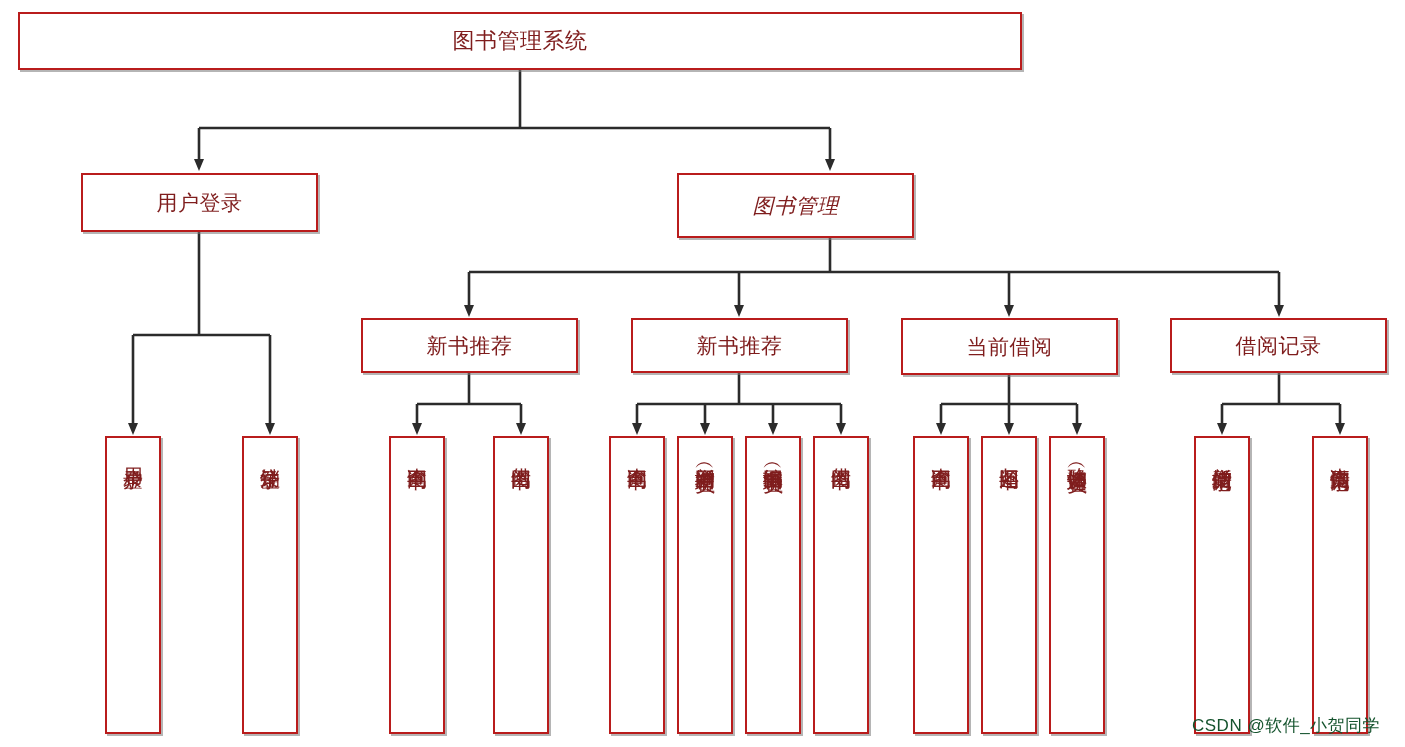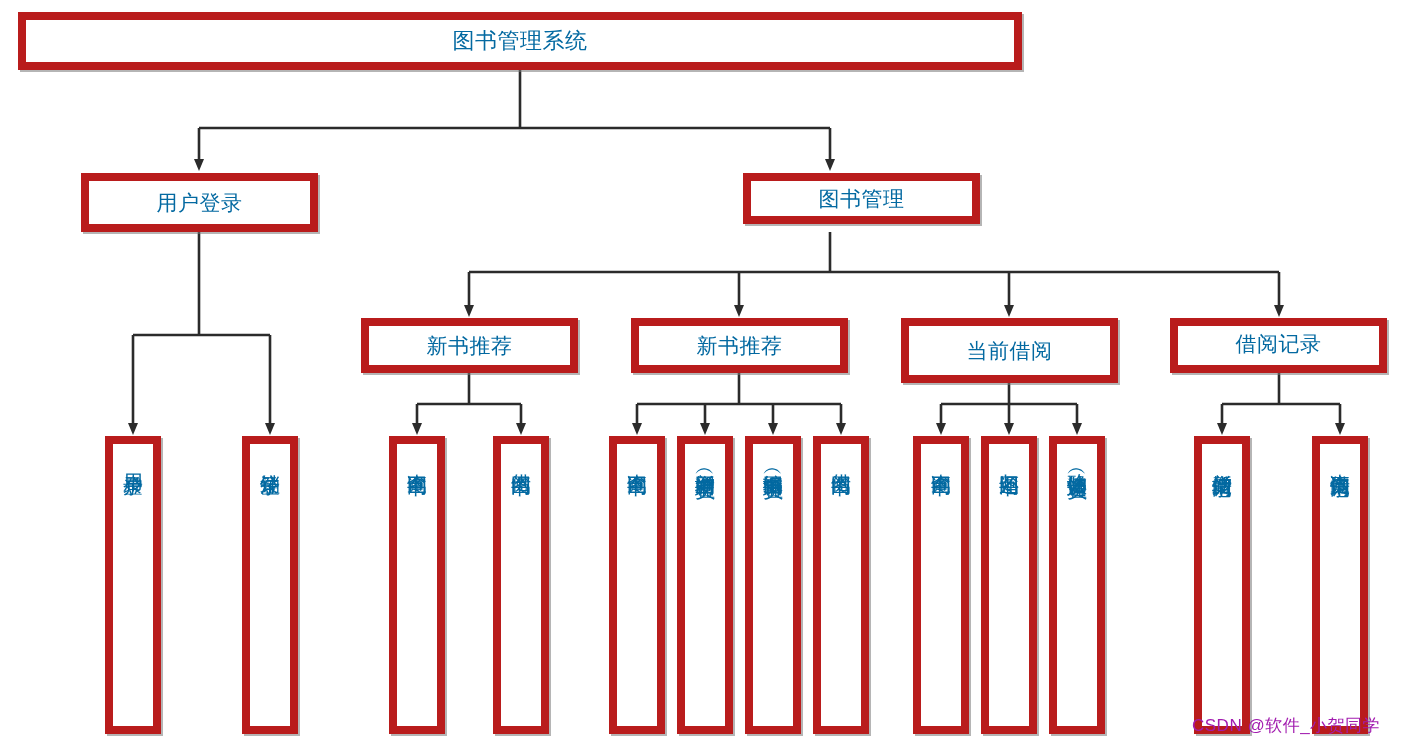--- a/index.html
+++ b/index.html
@@ -14,26 +14,26 @@
   #diagram{
     position:absolute;left:0;top:0;width:1405px;height:747px;
   }
   .canvas{position:absolute;left:0;top:0;width:1405px;height:747px;}
   svg.connectors{position:absolute;left:0;top:0;width:1405px;height:747px;pointer-events:none;}
 
   .node{
     position:absolute;
     box-sizing:border-box;
     background:#ffffff;
-    border:8px solid #b91c1c;
+    border:2px solid #b91c1c;
     box-shadow:2px 2px 0 rgba(120,120,120,0.55);
     display:flex;
     align-items:center;
     justify-content:center;
-    color:#0369a1;
+    color:#7f1d1d;
   }
   .node .label{
     display:block;
     line-height:1.12;
     letter-spacing:0.5px;
     white-space:nowrap;
   }
   
   .node.horiz .label{
     font-size:21px;
@@ -50,21 +50,21 @@
     font-size:20px;
     line-height:1.15;
     letter-spacing:1px;
     white-space:normal;
     max-height:284px;
   }
   .watermark{
     position:absolute;
     left:1192px;top:714px;
     font-size:17px;
-    color:#a21caf;
+    color:#14532d;
     letter-spacing:0.5px;
     white-space:nowrap;
     z-index:5;
     pointer-events:none;
   }
 </style>
 </head>
 <body>
 
 <div id="diagram">
@@ -122,37 +122,37 @@
   <div class="canvas">
 
     <div class="node horiz root" style="left:18px;top:12px;width:1004px;height:58px;">
       <span class="label">图书管理系统</span>
     </div>
 
     <div class="node horiz" style="left:81px;top:173px;width:237px;height:59px;">
       <span class="label">用户登录</span>
     </div>
 
-    <div class="node horiz" style="left:743px;top:173px;width:237px;height:51px;">
+    <div class="node horiz" style="left:677px;top:173px;width:237px;height:65px;font-style:italic;">
       <span class="label">图书管理</span>
     </div>
 
     <div class="node horiz" style="left:361px;top:318px;width:217px;height:55px;justify-content:center;">
       <span class="label">新书推荐</span>
     </div>
 
     <div class="node horiz" style="left:631px;top:318px;width:217px;height:55px;">
       <span class="label">新书推荐</span>
     </div>
 
-    <div class="node horiz" style="left:901px;top:318px;width:217px;height:65px;">
+    <div class="node horiz" style="left:901px;top:318px;width:217px;height:57px;">
       <span class="label">当前借阅</span>
     </div>
 
-    <div class="node horiz" style="left:1170px;top:318px;width:217px;height:55px;font-family:Liberation Mono, monospace;">
+    <div class="node horiz" style="left:1170px;top:318px;width:217px;height:55px;">
       <span class="label">借阅记录</span>
     </div>
 
     <div class="node vert" style="left:105px;top:436px;width:56px;height:298px;">
       <span class="label">用户登录</span>
     </div>
     <div class="node vert" style="left:242px;top:436px;width:56px;height:298px;">
       <span class="label">注销登录</span>
     </div>
 

